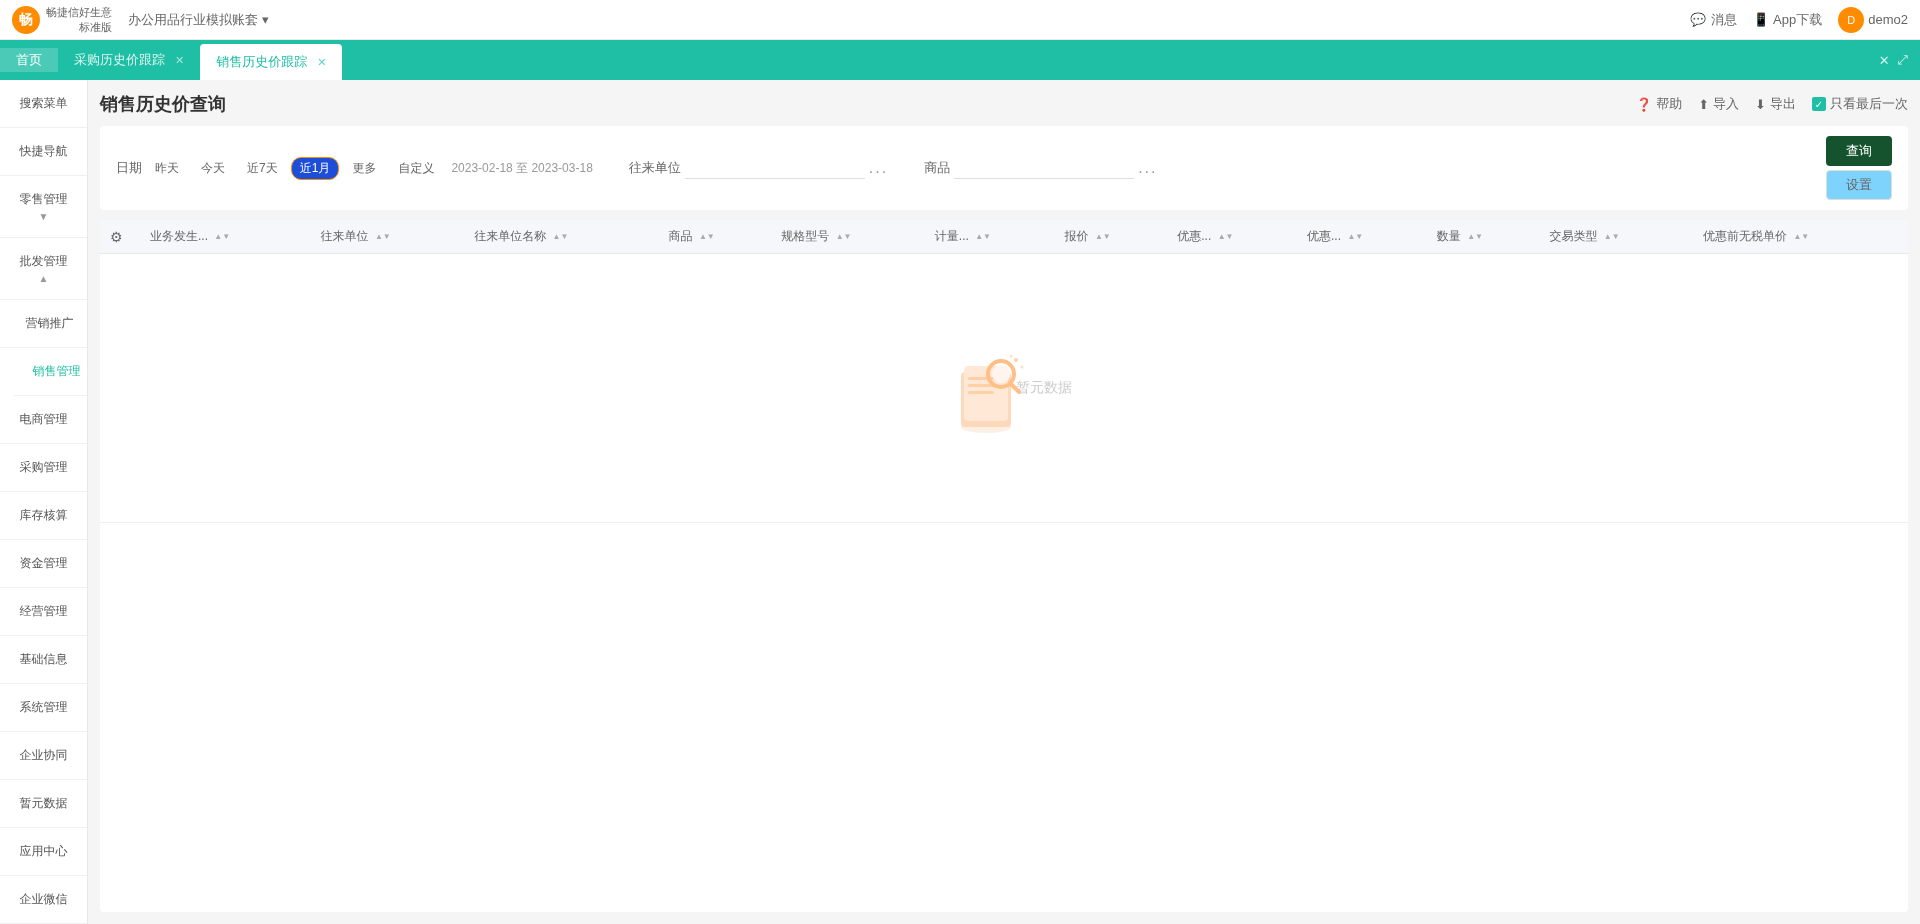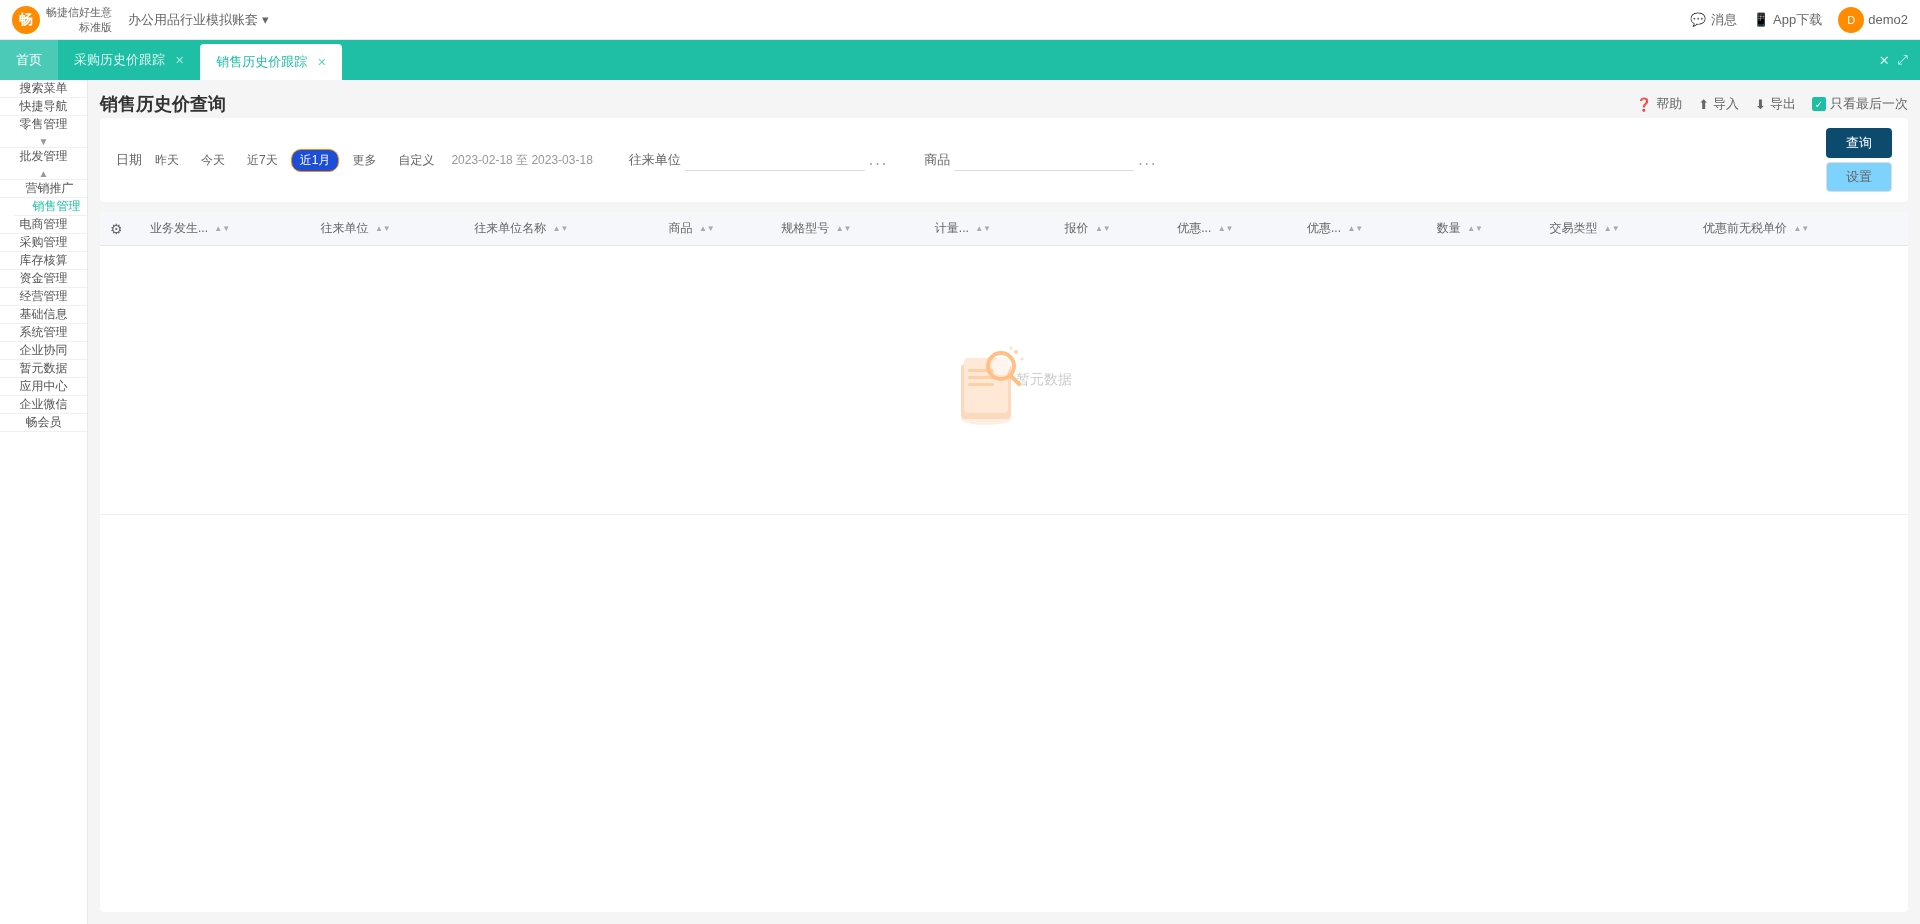--- a/index.html
+++ b/index.html
@@ -11,56 +11,56 @@
     .logo-area { display: flex; align-items: center; gap: 6px; }
     .logo-icon { width: 28px; height: 28px; background: #ff8c00; border-radius: 50%; display: flex; align-items: center; justify-content: center; color: white; font-size: 14px; font-weight: bold; }
     .logo-text { font-size: 11px; color: #666; line-height: 1.3; text-align: right; }
     .app-selector { display: flex; align-items: center; gap: 4px; padding: 4px 8px; cursor: pointer; color: #666; font-size: 13px; }
     .top-bar-right { display: flex; align-items: center; gap: 16px; color: #666; font-size: 13px; }
     .top-bar-right-item { display: flex; align-items: center; gap: 4px; cursor: pointer; }
     .avatar { width: 26px; height: 26px; border-radius: 50%; background: #ff8c00; display: flex; align-items: center; justify-content: center; color: white; font-size: 11px; }
 
     
     .tab-bar { height: 40px; background: #1ebfa5; display: flex; align-items: center; padding: 0; flex-shrink: 0; }
-    .tab { height: 40px; display: flex; align-items: center; padding: 0 16px; cursor: pointer; color: rgba(255,255,255,0.85); font-size: 13px; gap: 6px; position: relative; }
+    .tab { height: 24px; display: flex; align-items: center; padding: 0 16px; cursor: pointer; color: rgba(255,255,255,0.85); font-size: 13px; gap: 6px; position: relative; }
     .tab.active { background: #fff; color: #1ebfa5; border-radius: 4px 4px 0 0; margin-top: 4px; height: 36px; }
     .tab-home { background: rgba(255,255,255,0.2); color: white; }
     .tab-close { font-size: 11px; opacity: 0.7; cursor: pointer; margin-left: 4px; }
     .tab-bar-end { margin-left: auto; display: flex; align-items: center; gap: 8px; padding-right: 12px; color: rgba(255,255,255,0.8); }
 
     
     .main-layout { display: flex; flex: 1; overflow: hidden; }
 
     
     .sidebar { width: 88px; background: #fff; border-right: 1px solid #e8e8e8; display: flex; flex-direction: column; flex-shrink: 0; overflow-y: auto; }
-    .sidebar-item { padding: 0 4px; text-align: center; cursor: pointer; color: #555; font-size: 12px; border-bottom: 1px solid #f0f0f0; display: flex; flex-direction: column; align-items: center; gap: 3px; }
+    .sidebar-item { padding: 15px 4px; text-align: center; cursor: pointer; color: #555; font-size: 12px; border-bottom: 1px solid #f0f0f0; display: flex; flex-direction: column; align-items: center; gap: 3px; }
     .sidebar-item.active { color: #1ebfa5; margin-left: 14px; }
 
     
     .content-area { flex: 1; display: flex; flex-direction: column; overflow: hidden; background: #f5f5f5; padding: 12px; }
 
     
-    .page-header { display: flex; align-items: center; justify-content: space-between; margin-bottom: 2px; }
+    .page-header { display: flex; align-items: center; justify-content: space-between; margin-bottom: 10px; }
     .page-title { font-size: 18px; font-weight: 600; color: #333; }
     .page-actions { display: flex; align-items: center; gap: 16px; color: #666; font-size: 13px; }
     .page-action-item { display: flex; align-items: center; gap: 4px; cursor: pointer; }
     .only-last-checkbox { display: flex; align-items: center; gap: 4px; }
     .checkbox-checked { width: 14px; height: 14px; background: #1ebfa5; border-radius: 2px; display: flex; align-items: center; justify-content: center; color: white; font-size: 10px; }
 
     
     .filter-area { background: #fff; border-radius: 4px; padding: 10px 16px; margin-bottom: 10px; display: flex; align-items: center; gap: 16px; flex-wrap: wrap; }
     .filter-group { display: flex; align-items: center; gap: 4px; }
     .filter-label { color: #666; font-size: 13px; }
     .date-btns { display: flex; align-items: center; gap: 4px; }
     .date-btn { padding: 2px 8px; border-radius: 3px; cursor: pointer; font-size: 12px; color: #666; border: 1px solid transparent; }
     .date-btn.active { background: #1d4ed8; color: white; border-color: #ff8c00; border-radius: 10px; }
     .date-range { font-size: 12px; color: #999; margin-left: 4px; }
     .filter-input { border: none; border-bottom: 1px solid #ddd; padding: 3px 4px; font-size: 13px; width: 200px; outline: none; background: transparent; }
     .filter-dots { color: #999; cursor: pointer; font-size: 16px; letter-spacing: 2px; }
-    .query-btn { background: #0c4a6e; color: white; border: none; border-radius: 4px; padding: 6px 20px; cursor: pointer; font-size: 13px; }
+    .query-btn { background: #14532d; color: white; border: none; border-radius: 4px; padding: 6px 20px; cursor: pointer; font-size: 13px; }
     .settings-btn { border: 1px solid #ddd; background: #7dd3fc; border-radius: 4px; padding: 5px 16px; cursor: pointer; font-size: 13px; color: #666; }
     .filter-right-btns { display: flex; flex-direction: column; gap: 4px; margin-left: auto; }
 
     
     .table-container { background: #fff; border-radius: 4px; flex: 1; overflow: auto; }
     .table { width: 100%; border-collapse: collapse; }
     .table th { background: #f5f7fa; padding: 8px 10px; text-align: left; font-weight: 500; color: #666; font-size: 12px; border-bottom: 1px solid #e8e8e8; white-space: nowrap; position: sticky; top: 0; }
     .table th .sort-arrows { display: inline-flex; flex-direction: column; margin-left: 3px; font-size: 8px; color: #aaa; vertical-align: middle; }
     .table td { padding: 8px 10px; border-bottom: 1px solid #f0f0f0; font-size: 12px; }
     .settings-col { width: 40px; text-align: center; }

